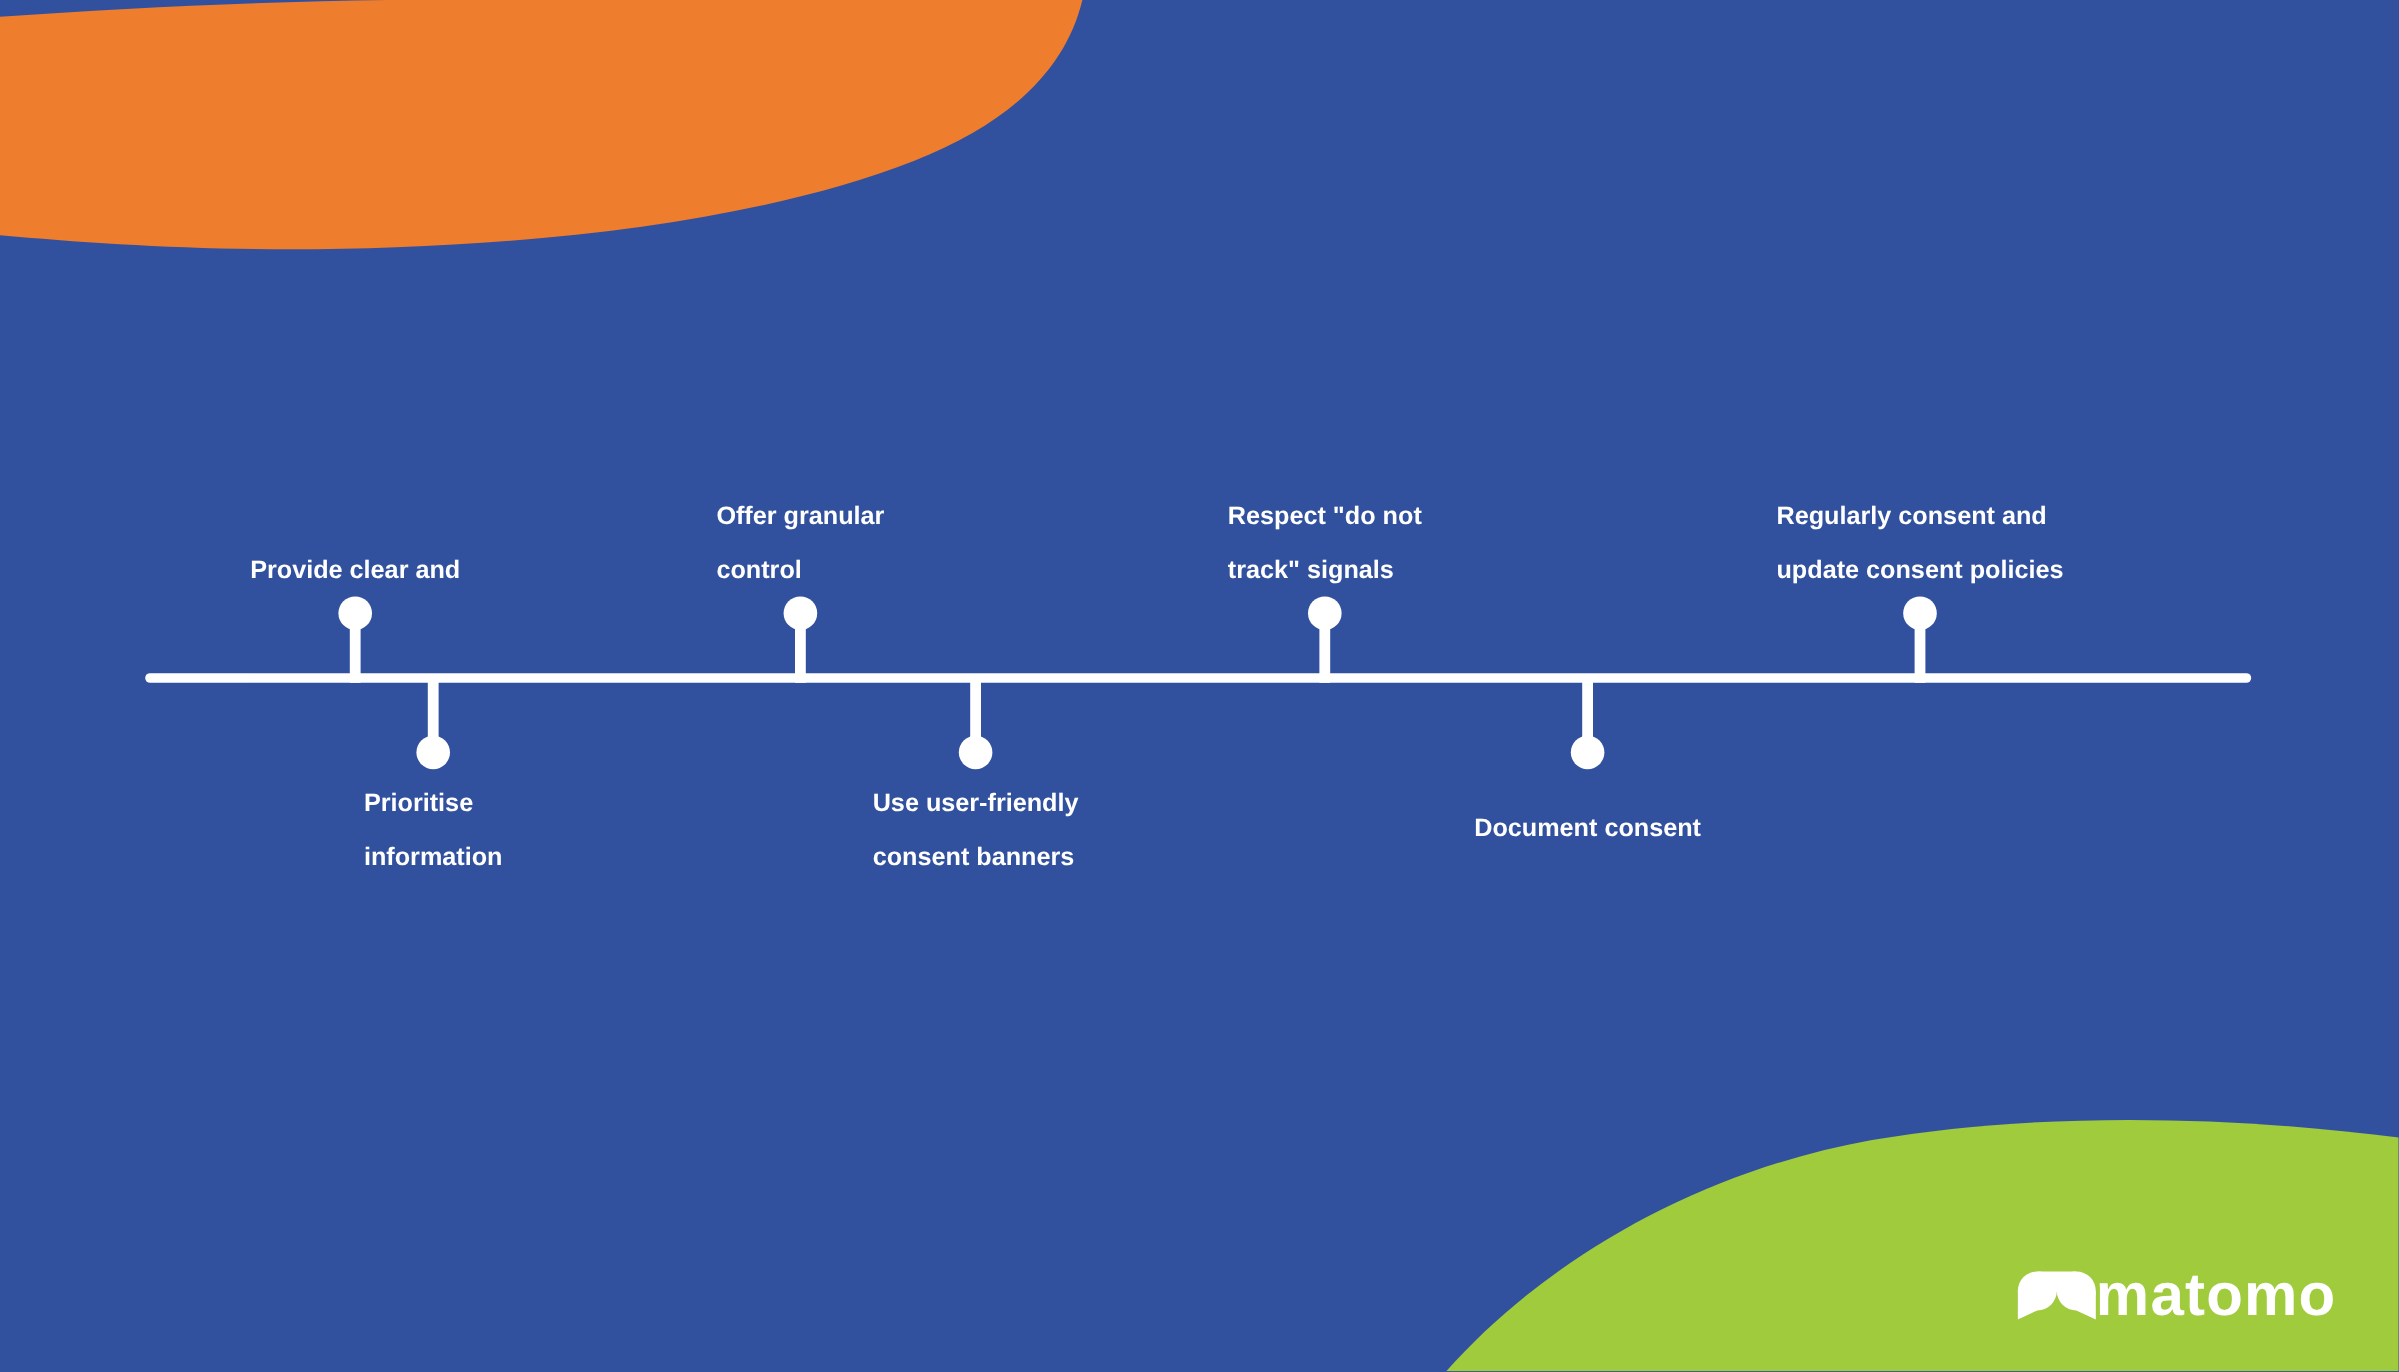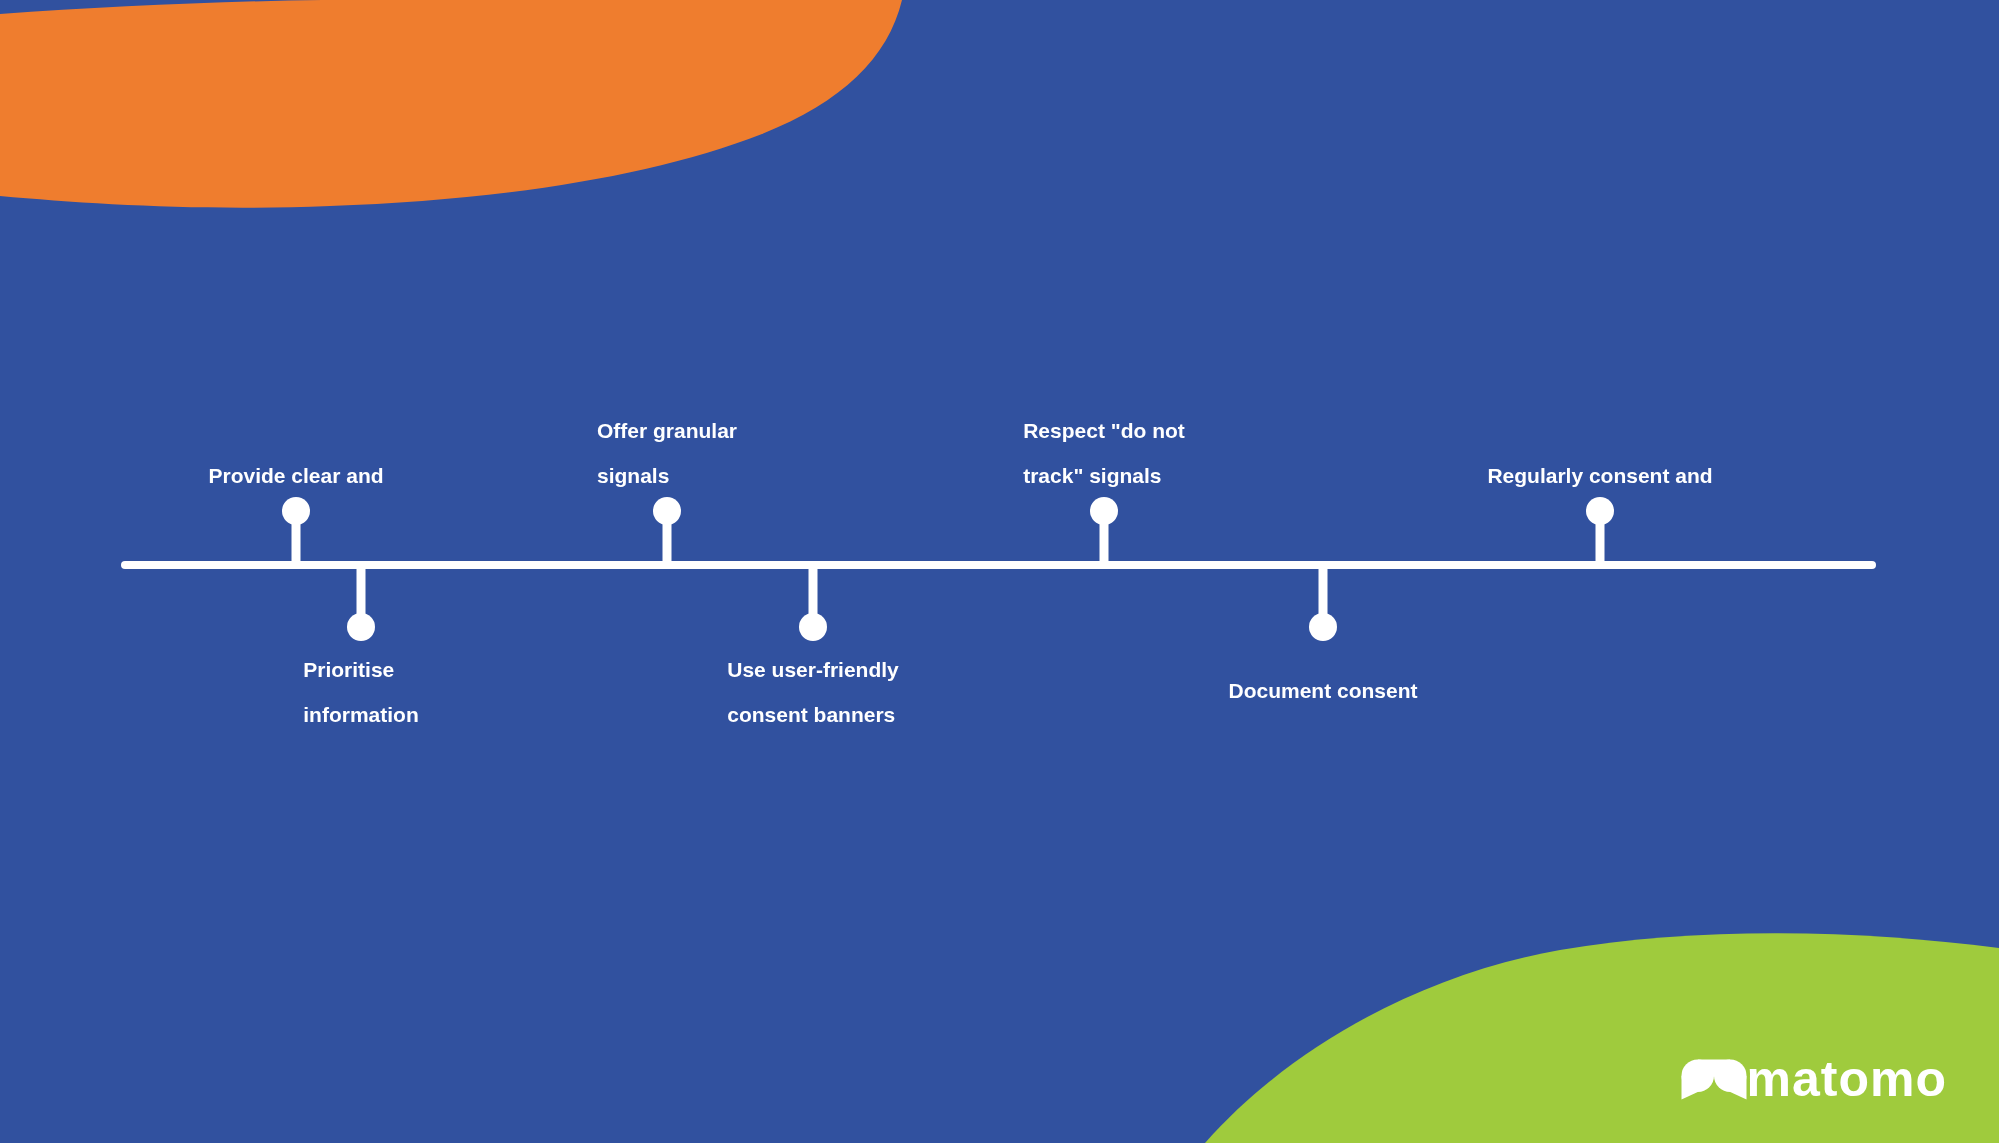--- a/index.html
+++ b/index.html
@@ -72,38 +72,39 @@
     <div class="label">
       <span>Provide clear and</span><br>
     </div>
   </div>
 
   <div class="tl-item above" style="left:667px">
     <div class="dot"></div>
     <div class="stem"></div>
     <div class="label">
       <span>Offer granular</span><br>
-      <span>signals</span>
+      <span>control</span>
     </div>
   </div>
 
   <div class="tl-item above" style="left:1104px">
     <div class="dot"></div>
     <div class="stem"></div>
     <div class="label">
       <span>Respect "do not</span><br>
       <span>track" signals</span>
     </div>
   </div>
 
   <div class="tl-item above" style="left:1600px">
     <div class="dot"></div>
     <div class="stem"></div>
     <div class="label">
       <span>Regularly consent and</span><br>
+      <span>update consent policies</span>
     </div>
   </div>
 
   <div class="tl-item below" style="left:361px">
     <div class="dot"></div>
     <div class="stem"></div>
     <div class="label">
       <span>Prioritise</span><br>
       <span>information</span>
     </div>

